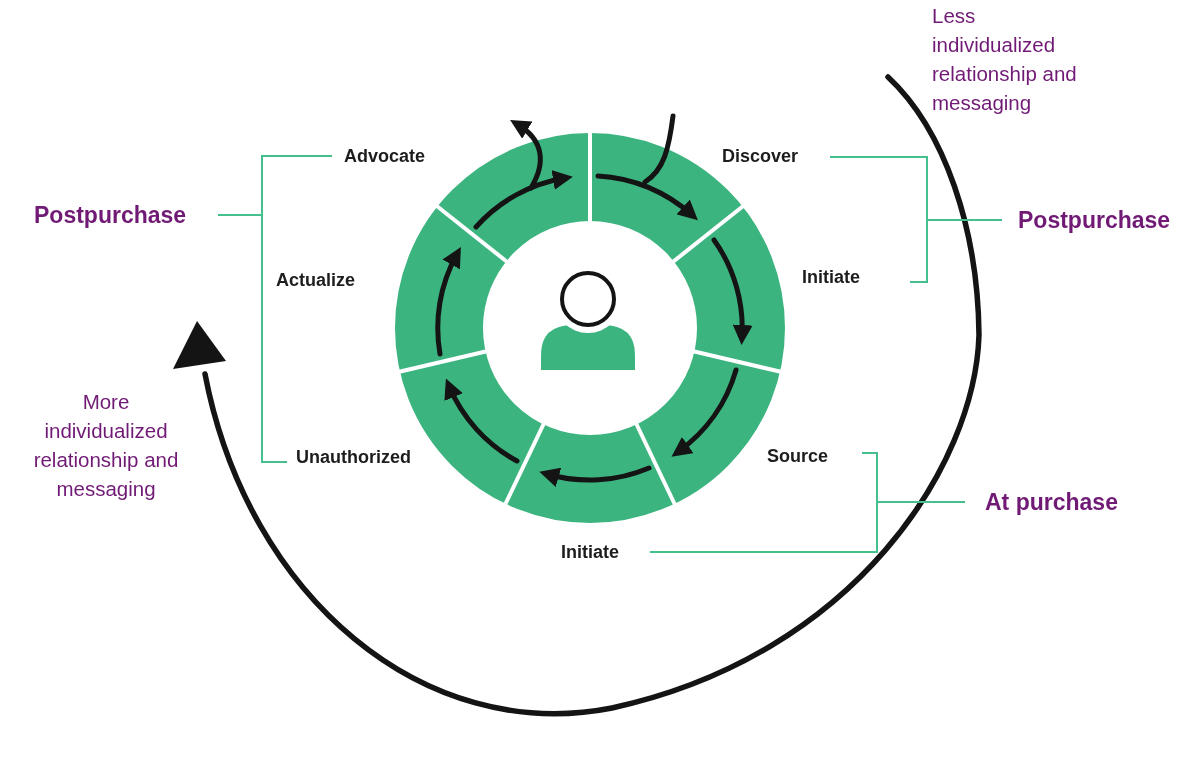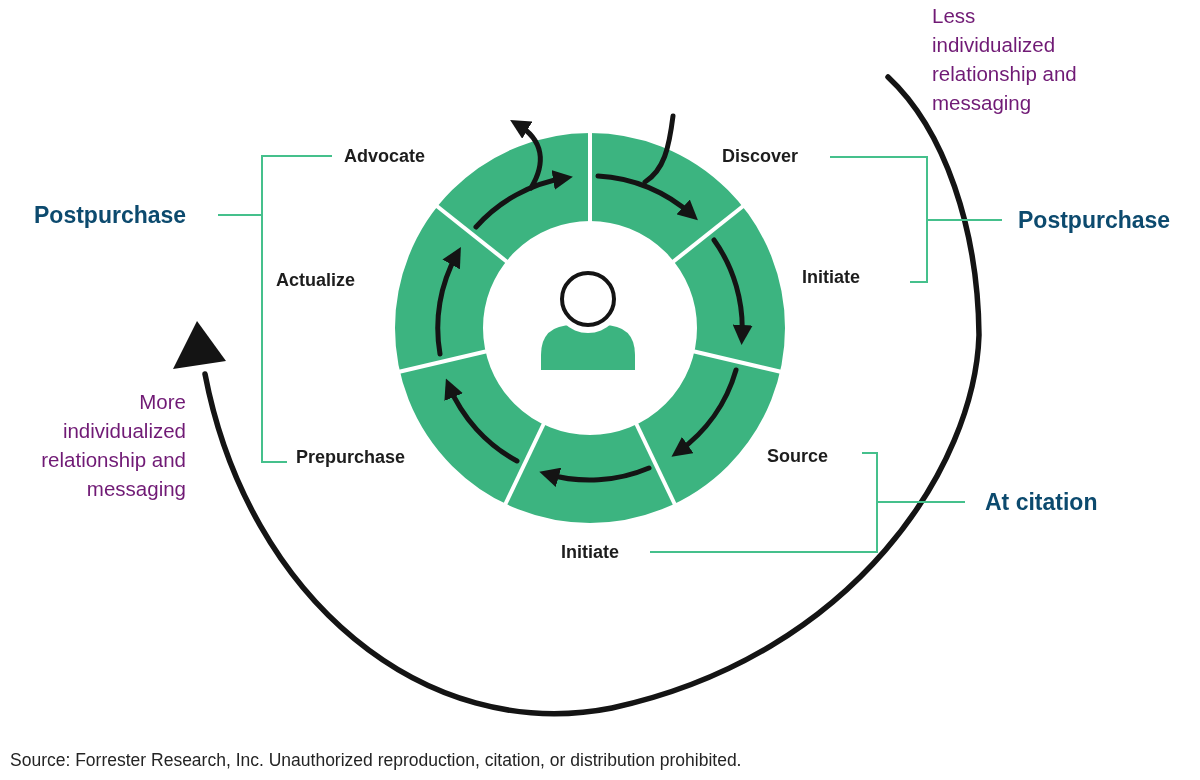--- a/index.html
+++ b/index.html
@@ -17,32 +17,32 @@
     font-size:18px;
     font-weight:bold;
     color:#1d1d1d;
     white-space:nowrap;
   }
   .phase-label{
     position:absolute;
     transform:translateY(-50%);
     font-size:23px;
     font-weight:bold;
-    color:#0c4a6e;
+    color:#701a75;
     white-space:nowrap;
   }
   .annotation{
     position:absolute;
     font-size:20.5px;
     font-weight:400;
     color:#701a75;
     line-height:29px;
     white-space:nowrap;
   }
-  .annotation.right{text-align:right;}
+  .annotation.right{text-align:center;}
   .source-line{
     position:absolute;
     left:10px;top:750px;
     font-size:17.5px;
     color:#242424;
     white-space:nowrap;
   }
 </style>
 </head>
 <body>
@@ -107,36 +107,35 @@
 
       <path d="M 862 453 L 877 453 L 877 552 L 650 552"></path>
       <line x1="877" y1="502" x2="965" y2="502"></line>
     </g>
   </svg>
 
   <div class="stage-label" style="left:722px;top:156px">Discover</div>
   <div class="stage-label" style="left:802px;top:277px">Initiate</div>
   <div class="stage-label" style="left:767px;top:456px">Source</div>
   <div class="stage-label" style="left:561px;top:552px">Initiate</div>
-  <div class="stage-label" style="left:296px;top:457px">Prepurchase</div>
+  <div class="stage-label" style="left:296px;top:457px">Unauthorized</div>
   <div class="stage-label" style="left:276px;top:280px">Actualize</div>
   <div class="stage-label" style="left:344px;top:156px">Advocate</div>
 
   <div class="phase-label" style="left:1018px;top:220px">Postpurchase</div>
-  <div class="phase-label" style="left:985px;top:502px">At citation</div>
+  <div class="phase-label" style="left:985px;top:502px">At purchase</div>
   <div class="phase-label" style="left:34px;top:215px">Postpurchase</div>
 
   <div class="annotation" style="left:932px;top:1px">
     <div>Less</div>
     <div>individualized</div>
     <div>relationship and</div>
     <div>messaging</div>
   </div>
   <div class="annotation right" style="left:26px;top:387px;width:160px">
     <div>More</div>
     <div>individualized</div>
     <div>relationship and</div>
     <div>messaging</div>
   </div>
 
-  <div class="source-line">Source: Forrester Research, Inc. Unauthorized reproduction, citation, or distribution prohibited.</div>
 
 </div>
 
 </body></html>

